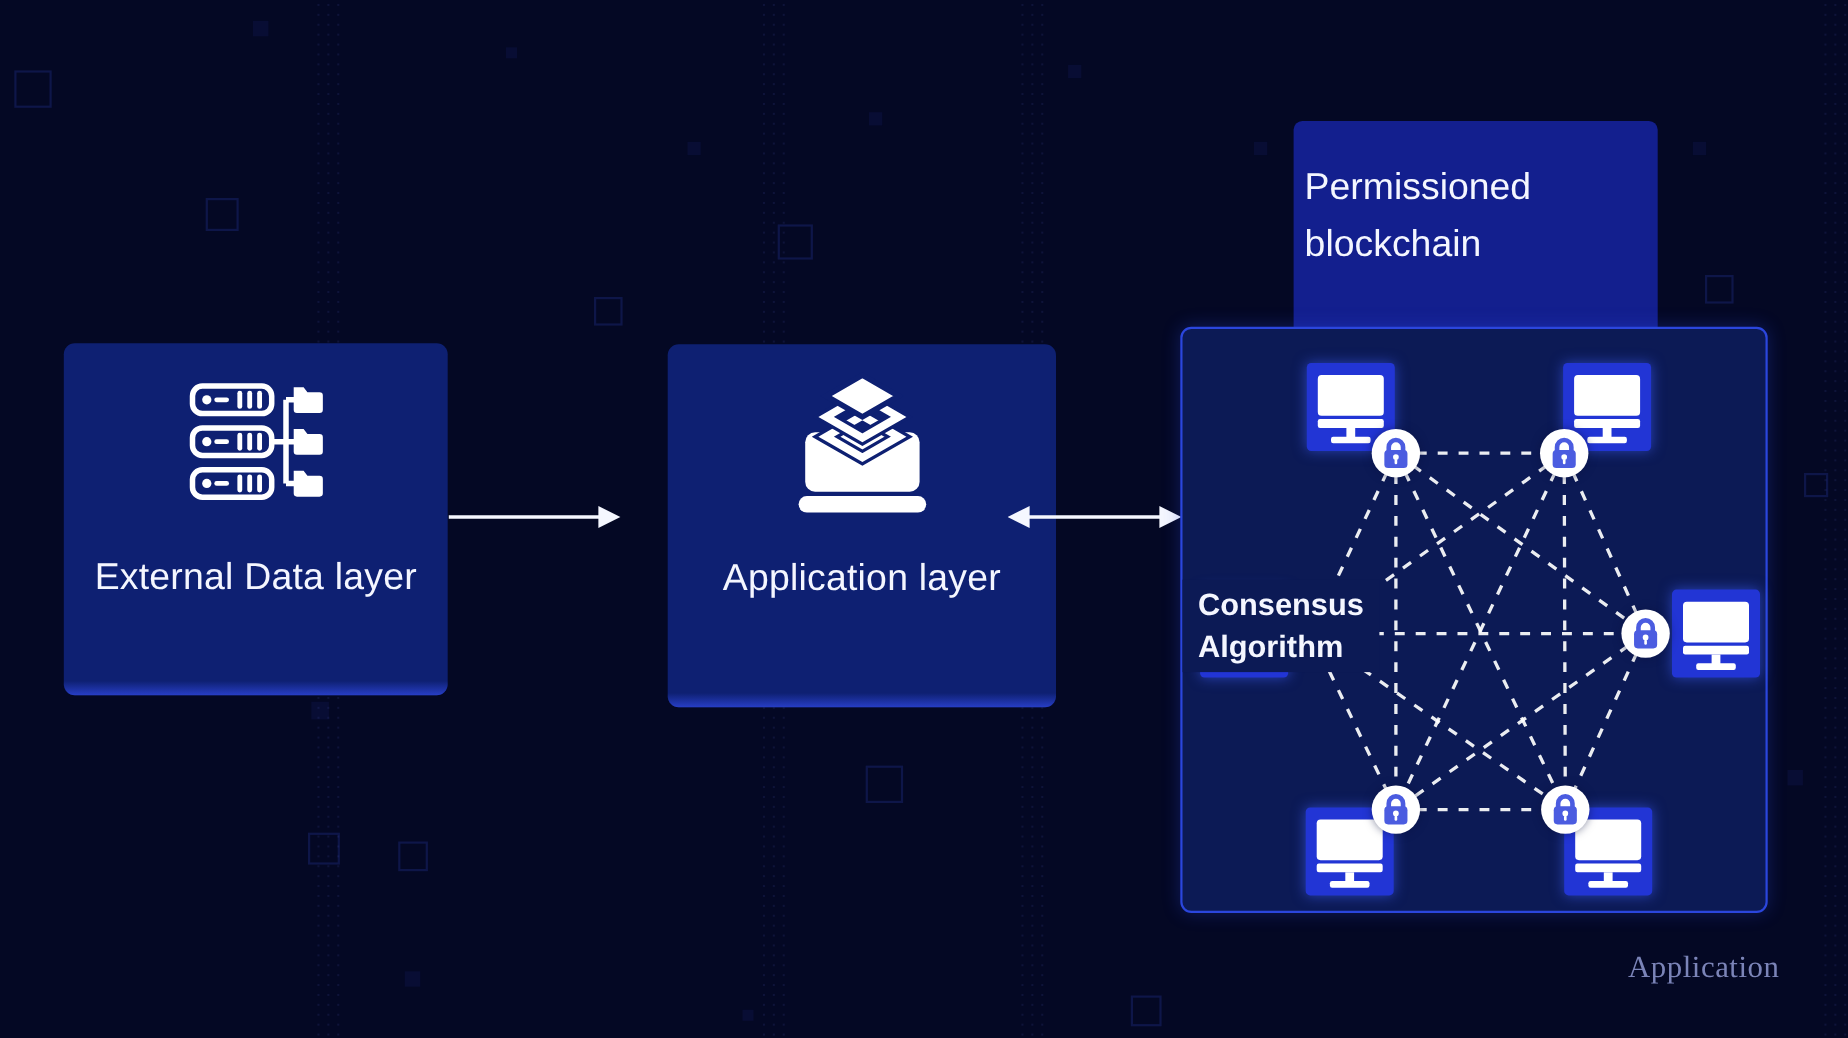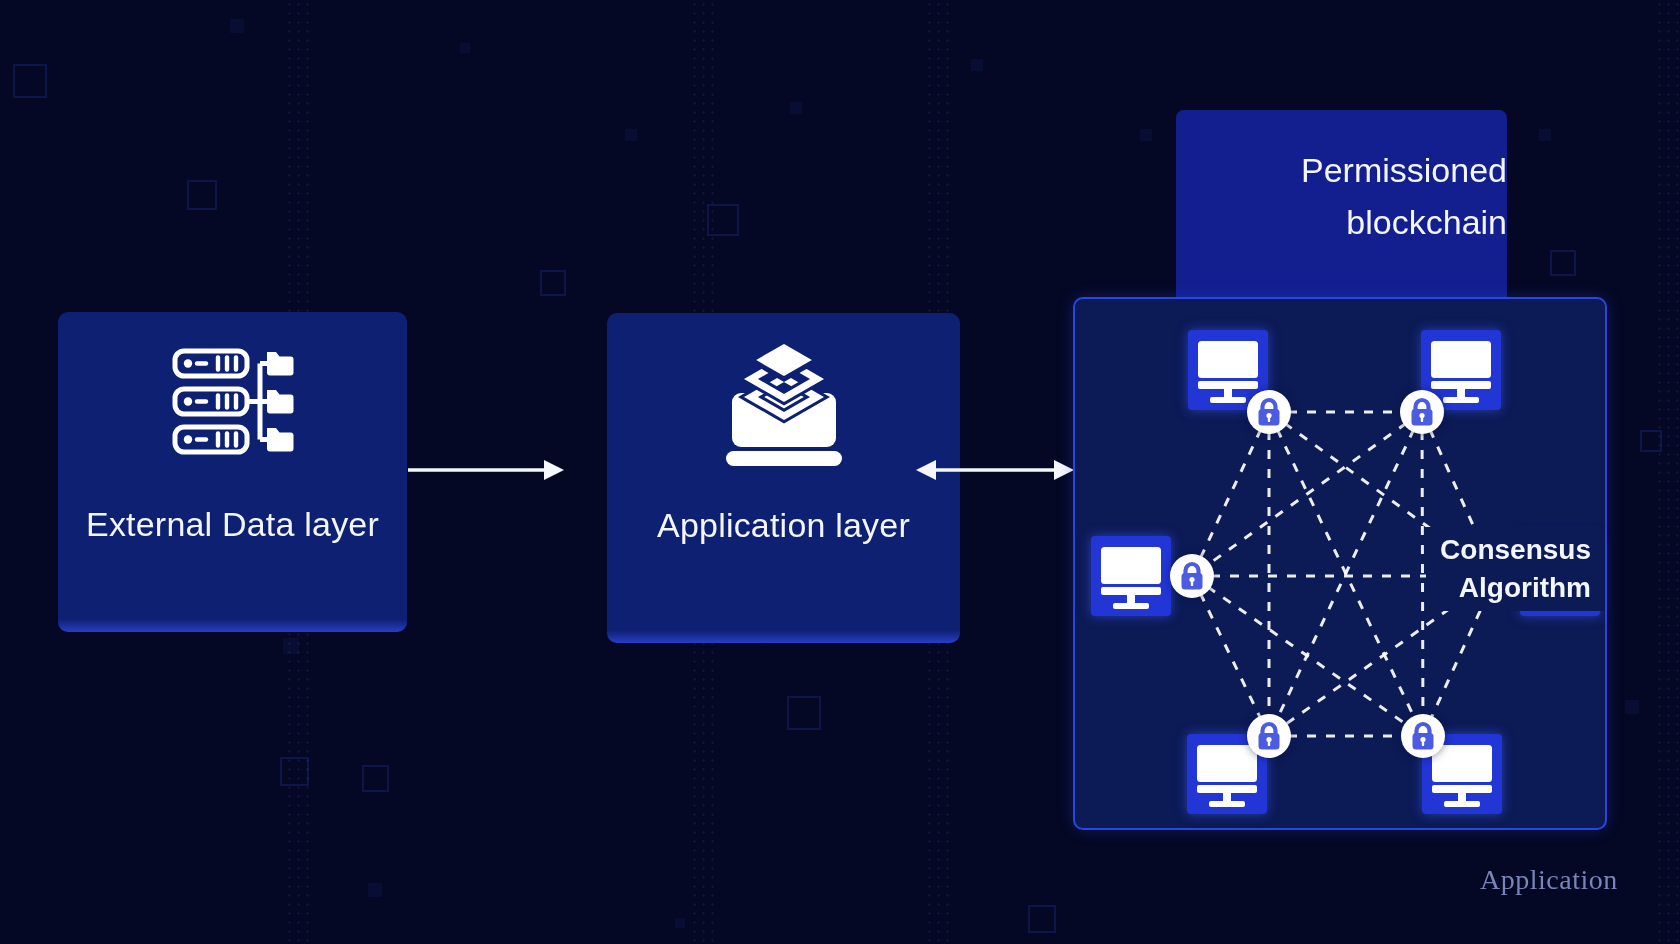--- a/index.html
+++ b/index.html
@@ -31,21 +31,21 @@
     position:absolute;left:0;right:0;top:186px;text-align:center;
     font-size:34px;line-height:52px;font-weight:400;letter-spacing:.2px;
     padding:0 28px;
   }
   
   #perm-label-box{
     position:absolute;left:1176px;top:110px;width:331px;height:215px;
     background:var(--label-fill,#131f8e);border-radius:8px;z-index:1;
   }
   #perm-label-box .title{
-    margin-top:34px;text-align:right;font-size:34px;line-height:52px;font-weight:400;margin-left:10px;
+    margin-top:34px;text-align:left;font-size:34px;line-height:52px;font-weight:400;margin-left:10px;
   }
   
   #network-box{
     position:absolute;left:1073px;top:297px;width:534px;height:533px;
     background:var(--net-fill,#0c1a55);
     border:2px solid var(--net-border,#2b46dd);border-radius:10px;z-index:2;
     box-shadow:0 0 16px rgba(43,70,221,.30);
     box-sizing:border-box;
   }
   #edges{position:absolute;left:0;top:0;width:534px;height:533px;}
@@ -55,21 +55,21 @@
     background:var(--node-fill,#2235d5);
     box-shadow:0 0 12px rgba(64,96,255,.55);
   }
   .computer svg{position:absolute;left:0;top:0;}
   .lock{
     position:absolute;width:44px;height:44px;border-radius:50%;background:#fff;
     box-shadow:0 0 8px rgba(10,16,60,.5);
   }
   .lock svg{position:absolute;left:0;top:0;}
   #consensus{
-    position:absolute;left:0;right:0;top:228px;text-align:right;
+    position:absolute;left:0;right:0;top:228px;text-align:left;
   }
   #consensus .inner{
     display:inline-block;background:var(--net-fill,#0c1a55);
     padding:4px 14px;font-size:28px;line-height:38px;font-weight:600;
     white-space:pre-line;
   }
   
   .arrow{position:absolute;}
   .arrow line{stroke:var(--arrow,#f5f7ff);stroke-width:3.4;}
   .arrow polygon{fill:var(--arrow,#f5f7ff);}

